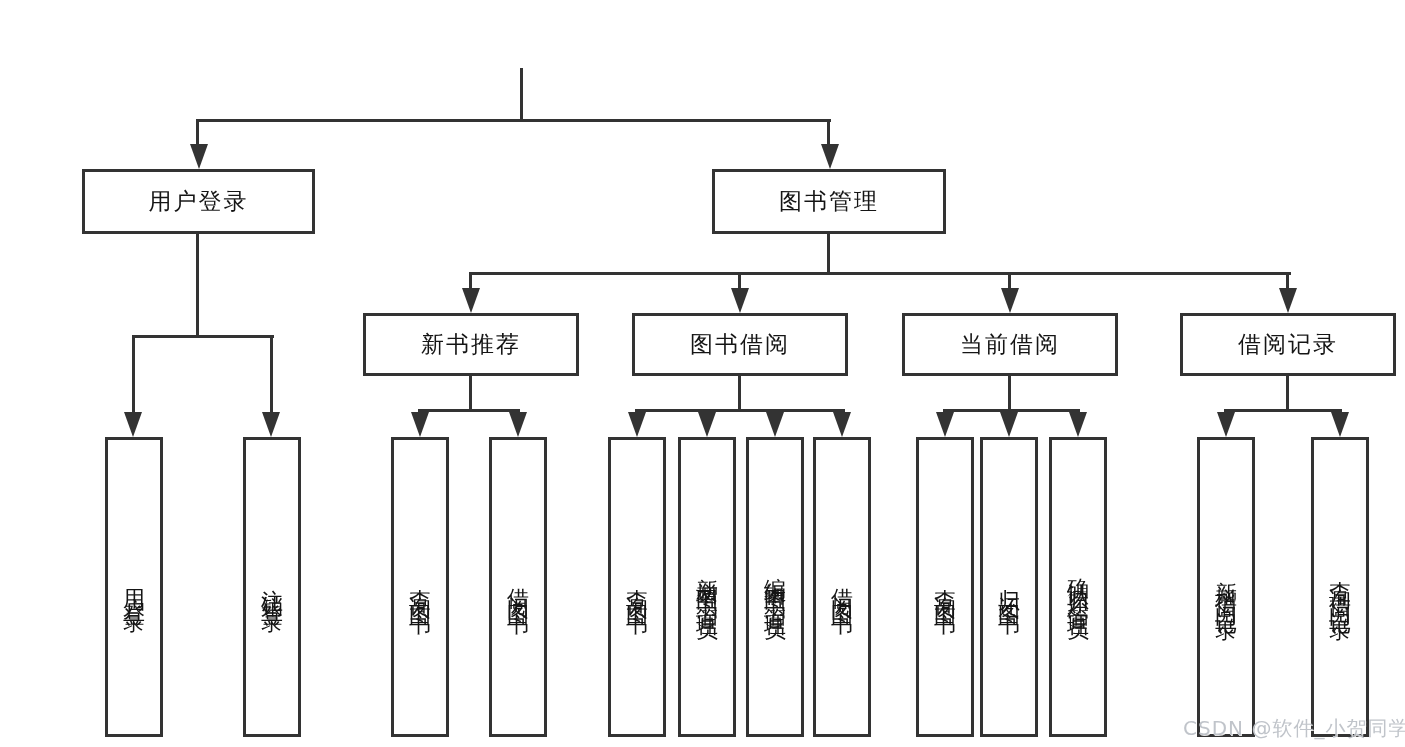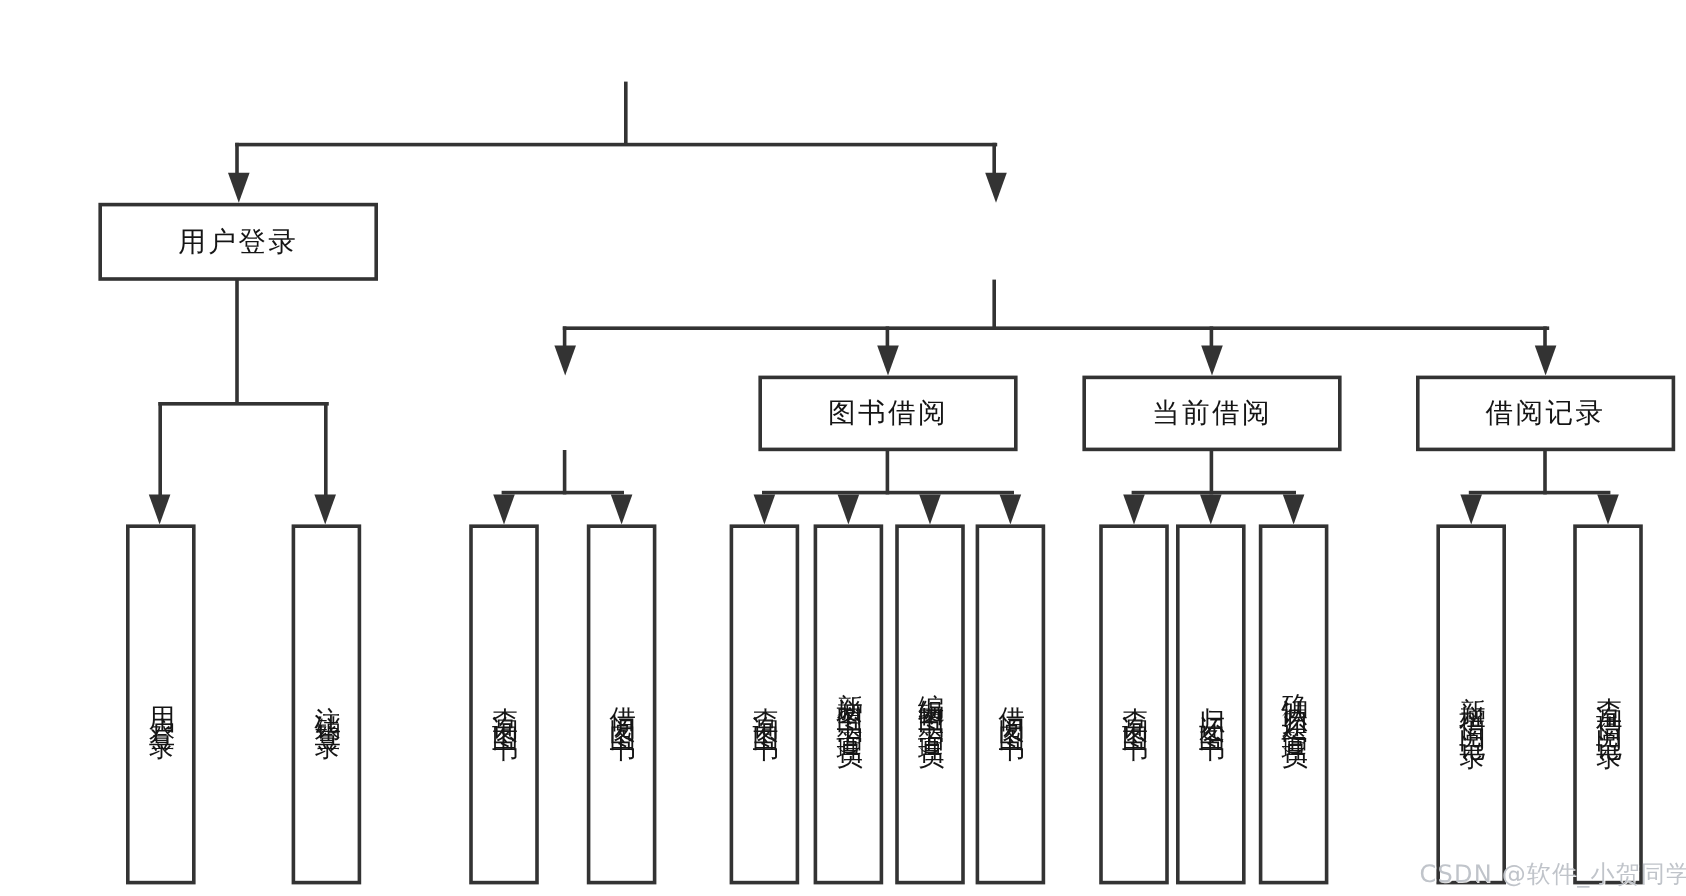--- a/index.html
+++ b/index.html
@@ -43,39 +43,45 @@
   <div class="v" style="left:520px;top:68px;height:53px;"></div>
   <div class="h" style="left:196px;top:119px;width:635px;"></div>
   <div class="v" style="left:196px;top:119px;height:28px;"></div>
   <div class="v" style="left:827px;top:119px;height:28px;"></div>
   <div class="arrow" style="left:190px;top:144px;"></div>
   <div class="arrow" style="left:821px;top:144px;"></div>
 
   <div class="node" style="left:82px;top:169px;width:233px;height:65px;">
     <span>用户登录</span>
   </div>
+  <div class="node" style="left:712px;top:169px;width:234px;height:65px;">
+    <span>图书管理</span>
+  </div>
 
   <div class="v" style="left:196px;top:233px;height:104px;"></div>
   <div class="h" style="left:132px;top:335px;width:142px;"></div>
   <div class="v" style="left:132px;top:335px;height:78px;"></div>
   <div class="v" style="left:270px;top:335px;height:78px;"></div>
   <div class="arrow" style="left:124px;top:412px;"></div>
   <div class="arrow" style="left:262px;top:412px;"></div>
 
   <div class="v" style="left:827px;top:233px;height:41px;"></div>
   <div class="h" style="left:469px;top:272px;width:822px;"></div>
   <div class="v" style="left:469px;top:272px;height:18px;"></div>
   <div class="v" style="left:738px;top:272px;height:18px;"></div>
   <div class="v" style="left:1008px;top:272px;height:18px;"></div>
   <div class="v" style="left:1286px;top:272px;height:18px;"></div>
   <div class="arrow" style="left:462px;top:288px;"></div>
   <div class="arrow" style="left:731px;top:288px;"></div>
   <div class="arrow" style="left:1001px;top:288px;"></div>
   <div class="arrow" style="left:1279px;top:288px;"></div>
 
+  <div class="node" style="left:363px;top:313px;width:216px;height:63px;">
+    <span>新书推荐</span>
+  </div>
   <div class="node" style="left:632px;top:313px;width:216px;height:63px;">
     <span>图书借阅</span>
   </div>
   <div class="node" style="left:902px;top:313px;width:216px;height:63px;">
     <span>当前借阅</span>
   </div>
   <div class="node" style="left:1180px;top:313px;width:216px;height:63px;">
     <span>借阅记录</span>
   </div>
 

